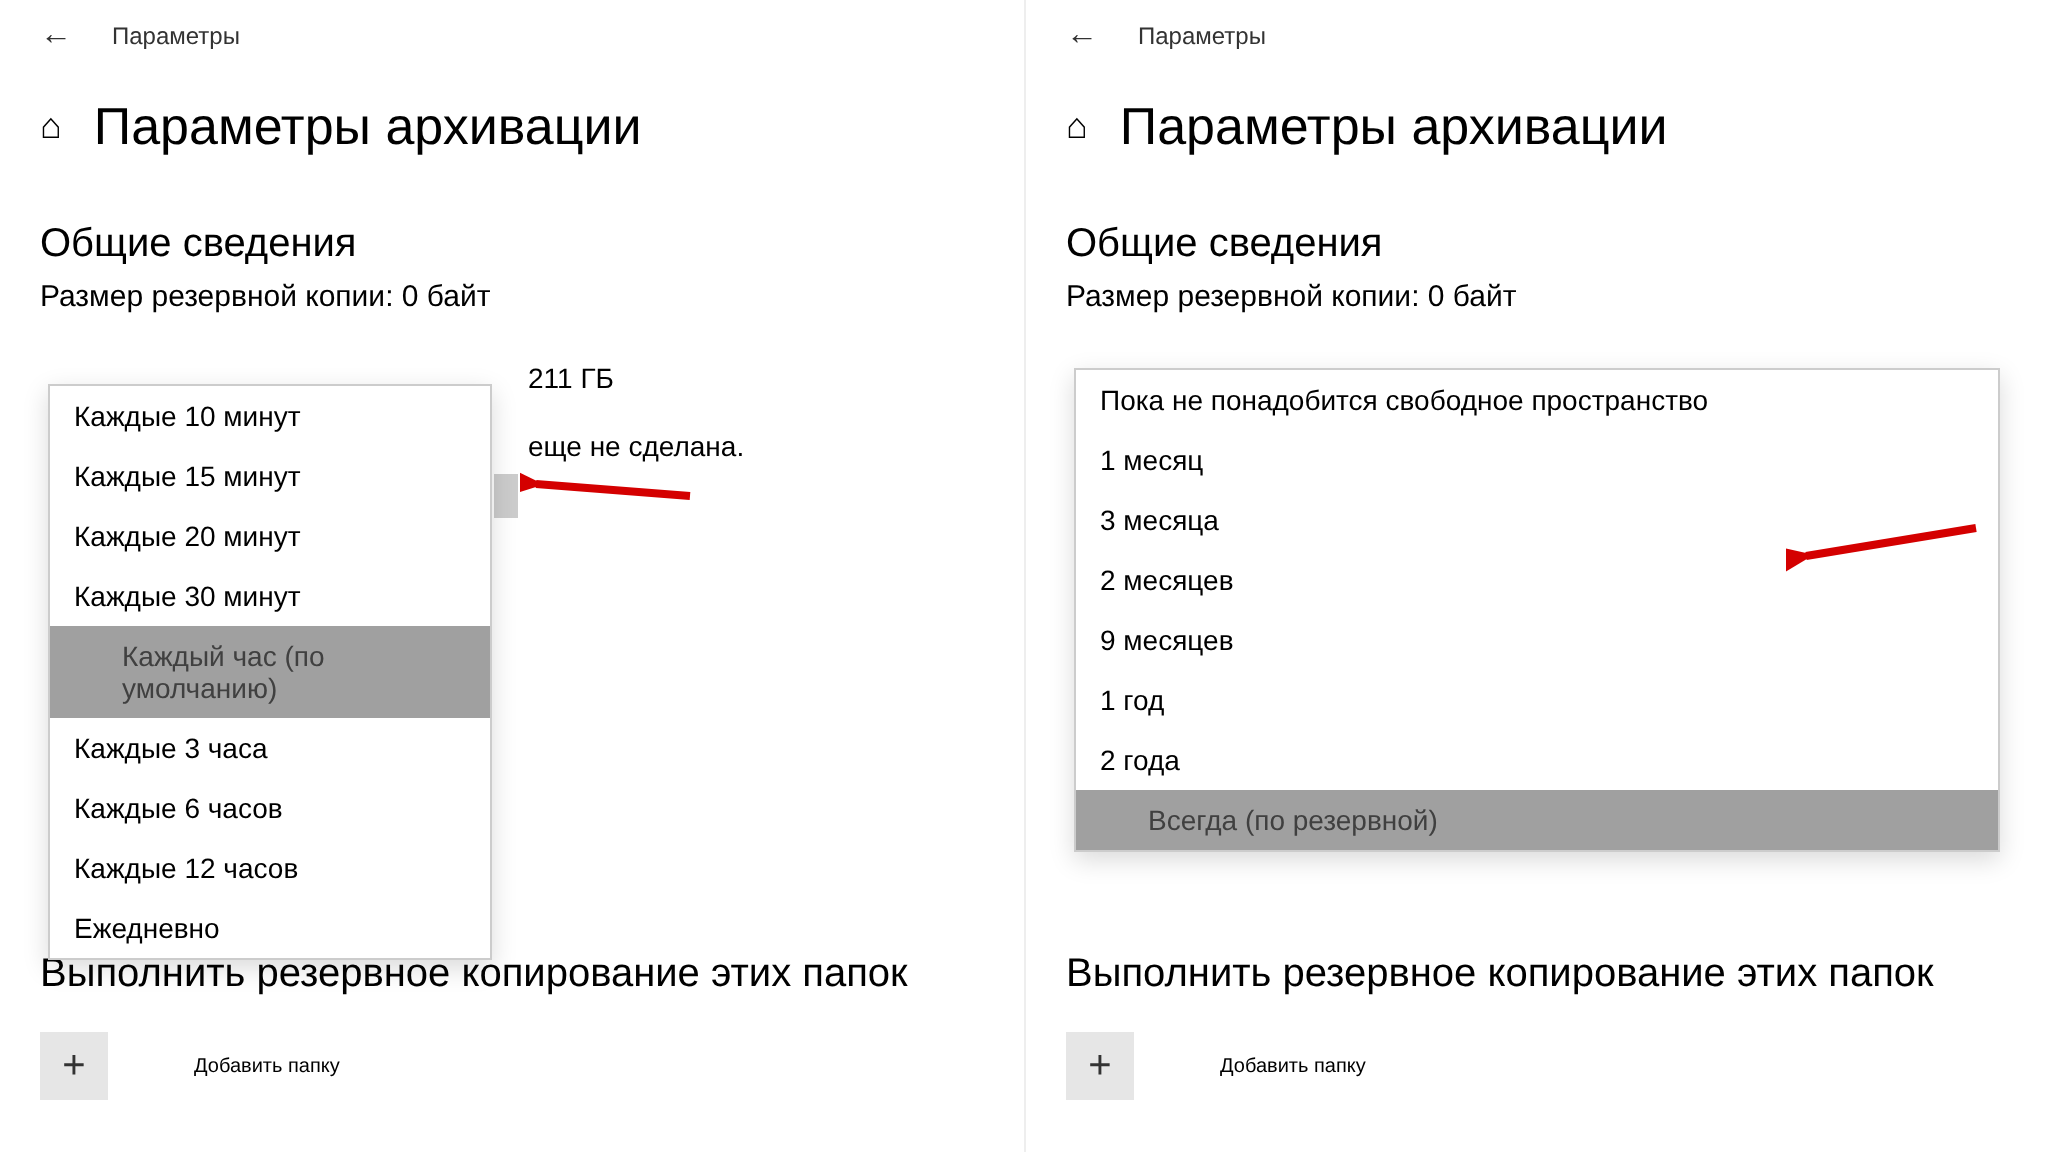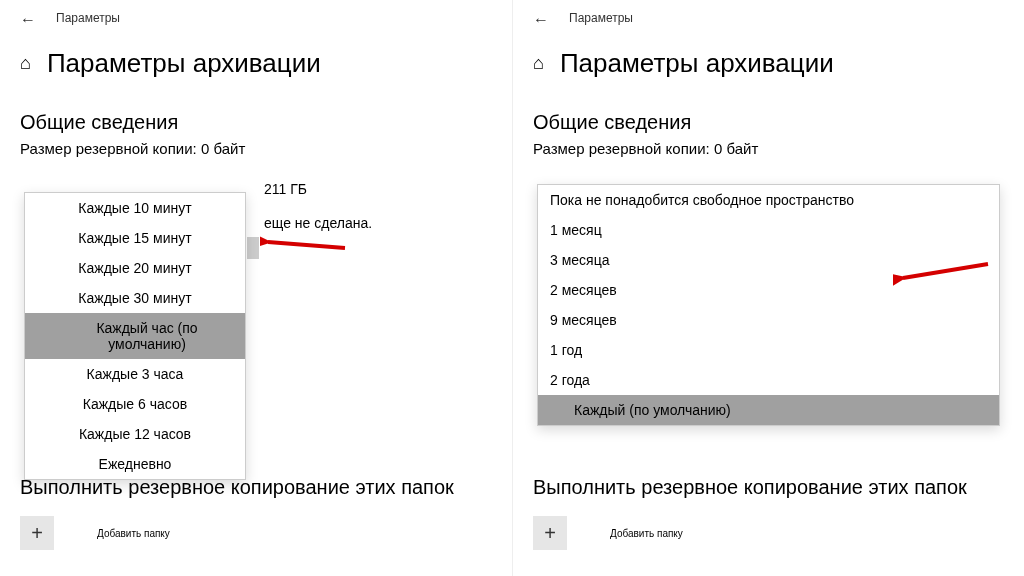--- a/index.html
+++ b/index.html
@@ -41,28 +41,28 @@
   .page-title { font-size: 26px; font-weight: 400; }
   .section-h { font-size: 20px; margin-top: 32px; }
   .body-text { font-size: 15px; margin-top: 6px; }
   .dropdown {
     position: absolute;
     background: #fff;
     border: 1px solid #ccc;
     box-shadow: 0 4px 12px rgba(0,0,0,0.15);
     z-index: 10;
   }
-  .dropdown.dd1 { left: 24px; top: 192px; width: 222px; text-align: center; }
+  .dropdown.dd1 { left: 24px; top: 192px; width: 222px; }
   .dropdown.dd2 { left: 24px; top: 184px; right: 24px; }
   .dd-item {
     padding: 7px 12px;
     font-size: 14px;
     cursor: default;
   }
-  .dd-item.selected { background: #a0a0a0; color: #000000; padding-left: 36px; }
+  .dd-item.selected { background: #a0a0a0; color: #404040; padding-left: 36px; }
   .stub-btn {
     position: absolute;
     left: 247px;
     top: 237px;
     width: 12px;
     height: 22px;
     background: #ccc;
   }
   .partial-line {
     position: absolute;
@@ -152,21 +152,21 @@
     <div class="body-text">Размер резервной копии: 0 байт</div>
 
     <div class="dropdown dd2">
       <div class="dd-item">Пока не понадобится свободное пространство</div>
       <div class="dd-item">1 месяц</div>
       <div class="dd-item">3 месяца</div>
       <div class="dd-item">2 месяцев</div>
       <div class="dd-item">9 месяцев</div>
       <div class="dd-item">1 год</div>
       <div class="dd-item">2 года</div>
-      <div class="dd-item selected">Каждый (по умолчанию)</div>
+      <div class="dd-item selected">Всегда (по резервной)</div>
     </div>
 
     <div class="partial-line" style="left:20px; top:476px; font-size:20px;">Выполнить резервное копирование этих папок</div>
     <div style="position:absolute; left:20px; top:506px;">
       <div class="add-row">
         <div class="plus-btn">+</div>
         <div class="add-label">Добавить папку</div>
       </div>
     </div>
 

